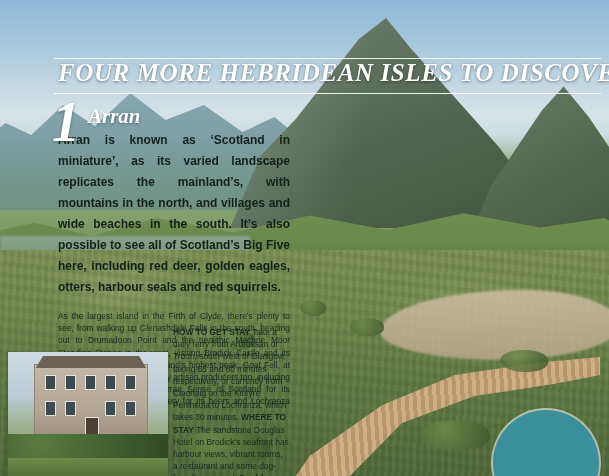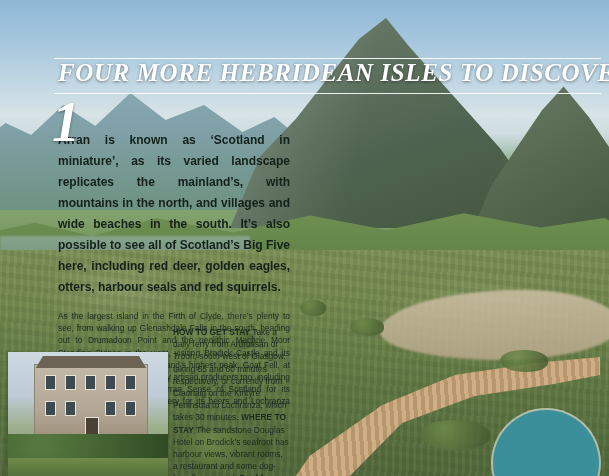--- a/index.html
+++ b/index.html
@@ -373,20 +373,21 @@
   </div>
 
   <div class="headline-band">
     <div class="headline-rule-top"></div>
     <div class="headline">FOUR MORE HEBRIDEAN ISLES TO DISCOVER</div>
     <div class="headline-rule-bottom"></div>
   </div>
 
   <div class="article">
     <div class="numeral">1</div>
+    <div class="isle-name">Arran</div>
     <p class="standfirst">Arran is known as ‘Scotland in miniature’, as its varied landscape replicates the mainland’s, with mountains in the north, and villages and wide beaches in the south. It’s also possible to see all of Scotland’s Big Five here, including red deer, golden eagles, otters, harbour seals and red squirrels.</p>
     <p class="body-copy">As the largest island in the Firth of Clyde, there’s plenty to see, from walking up Glenashdale Falls in the south, heading out to Drumadoon Point and the neolithic Machrie Moor Standing Stones in the west, visiting Brodick Castle and its gardens or summiting the island’s highest peak, Goat Fell, at 874 metres. It’s home to many artisan producers too, including the Arran Cheese Shop, Arran Sense of Scotland for its natural toiletries, Arran Brewery for its beers and Lochranza Distillery for Arran whisky.</p>
   </div>
 
   <div class="column-cont">
     <span class="sub-head">HOW TO GET STAY</span><span> Take a daily ferry from Ardrossan or Troon, south-west of Glasgow, taking 55 and 60 minutes respectively, or currently from Claonaig on the Kintyre Peninsula to Lochranza, which takes 30 minutes.</span>
     <span class="sub-head">WHERE TO STAY</span><span> The sandstone Douglas Hotel on Brodick’s seafront has harbour views, vibrant rooms, a restaurant and some dog-friendly rooms.</span>
     <span class="price-line">✦ Doubles from £155, including breakfast;</span>
     
   </div>

